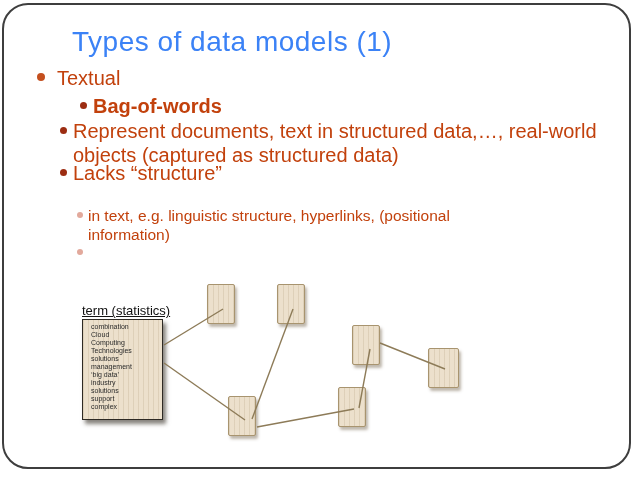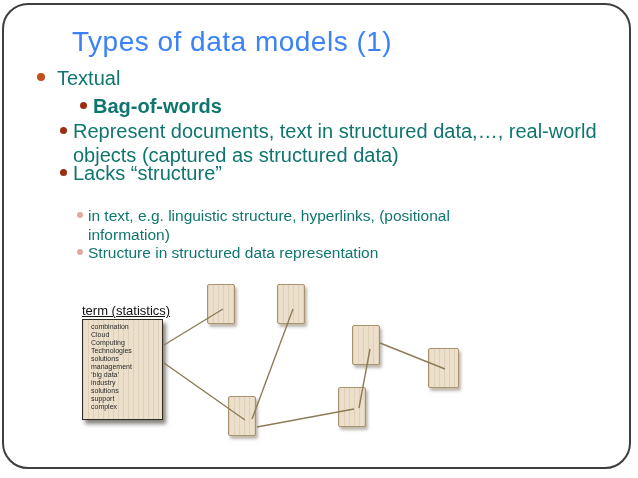--- a/index.html
+++ b/index.html
@@ -19,21 +19,21 @@
     background: #ffffff;
   }
   .slide-title {
     position: absolute;
     left: 72px; top: 26px;
     font-size: 28px;
     color: #3b82f6;
     letter-spacing: 0.5px;
     white-space: nowrap;
   }
-  .row { position: absolute; color: #0f766e; }
+  .row { position: absolute; color: #c2410c; }
   .row .dot {
     position: absolute;
     border-radius: 50%;
   }
   .lvl1 { font-size: 20px; line-height: 24px; }
   .lvl1 .dot { width: 8px; height: 8px; left: -20px; top: 7px; background: #c44f1e; }
   .lvl2 { font-size: 20px; line-height: 24px; }
   .lvl2 .dot { width: 7px; height: 7px; left: -13px; top: 8px; background: #9c2d12; }
   .bold { font-weight: bold; }
   .lvl3 { font-size: 15.5px; line-height: 19px; }
@@ -127,21 +127,20 @@
   <span>Lacks “structure”</span>
 </div>
 
 <div class="row lvl3 row-intext">
   <span class="dot"></span>
   <span>in text, e.g. linguistic structure, hyperlinks, (positional information)</span>
 </div>
 
 <div class="row lvl3 row-structure">
   <span class="dot"></span>
-  <span>Structure in structured data representation</span>
 </div>
 
 <div class="term-label">term (statistics)</div>
 
 <div class="term-box paper-texture">
   <div class="term-word">combination</div>
   <div class="term-word">Cloud</div>
   <div class="term-word">Computing</div>
   <div class="term-word">Technologies</div>
   <div class="term-word">solutions</div>

